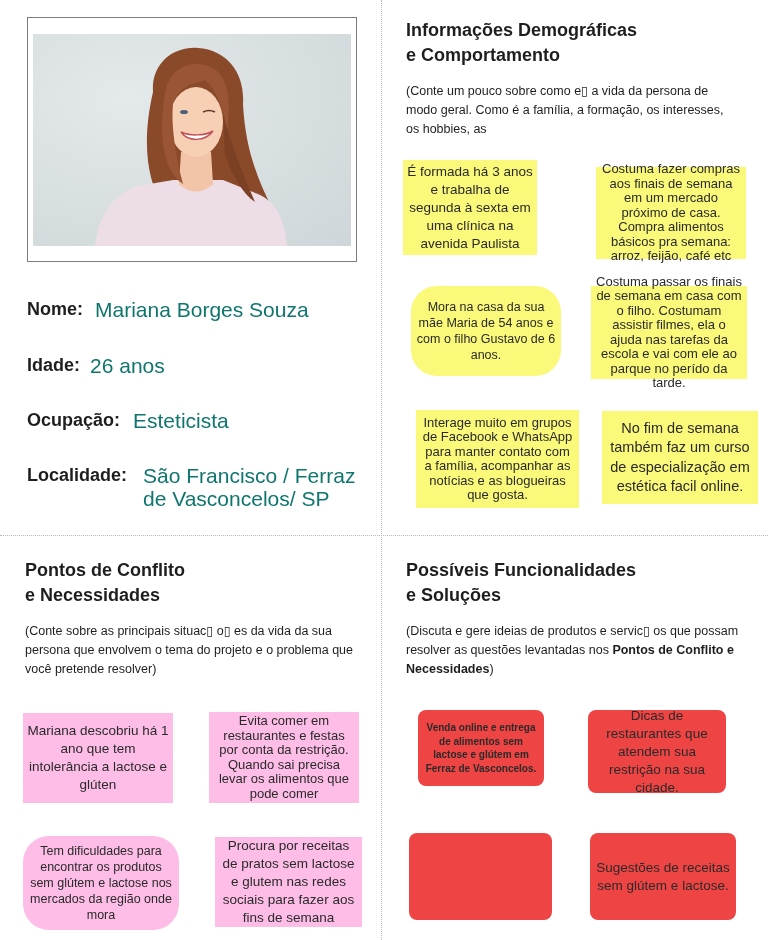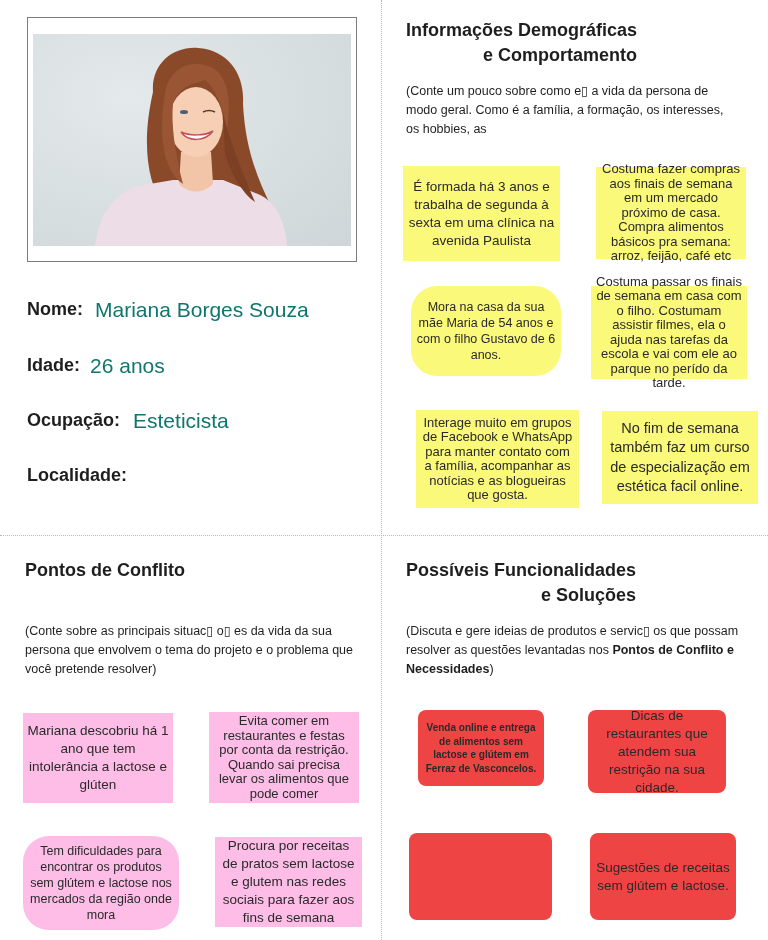--- a/index.html
+++ b/index.html
@@ -22,21 +22,21 @@
   .f-nome { top: 298px; }
   .f-nome .val { margin-left: 12px; }
   .f-idade { top: 354px; }
   .f-idade .val { margin-left: 10px; }
   .f-ocup { top: 409px; }
   .f-ocup .val { margin-left: 13px; }
   .f-local { top: 464px; }
   .f-local .val { margin-left: 16px; width: 220px; }
 
   
-  .sec-title { position: absolute; font-weight: bold; font-size: 18px; line-height: 25px; color: #1e1e1e; text-align: right; }
+  .sec-title { position: absolute; font-weight: bold; font-size: 18px; line-height: 25px; color: #1e1e1e; }
   .sec-desc { position: absolute; font-size: 12.5px; line-height: 19px; color: #1e1e1e; }
   .sec-desc b { font-weight: bold; }
 
   .t-demo { left: 406px; top: 18px; }
   .d-demo { left: 406px; top: 82px; width: 330px; }
   .t-conf { left: 25px; top: 558px; }
   .d-conf { left: 25px; top: 622px; width: 340px; }
   .t-func { left: 406px; top: 558px; }
   .d-func { left: 406px; top: 622px; width: 340px; }
 
@@ -87,37 +87,39 @@
 <div class="field f-idade">
   <span class="lbl">Idade:</span>
   <span class="val">26 anos</span>
 </div>
 <div class="field f-ocup">
   <span class="lbl">Ocupação:</span>
   <span class="val">Esteticista</span>
 </div>
 <div class="field f-local">
   <span class="lbl">Localidade:</span>
+  <span class="val">São Francisco / Ferraz de Vasconcelos/ SP</span>
 </div>
 
 <div class="sec-title t-demo">
   <div>Informações Demográficas</div>
   <div>e Comportamento</div>
 </div>
 <div class="sec-desc d-demo">(Conte um pouco sobre como e▯ a vida da persona de modo geral. Como é a família, a formação, os interesses, os hobbies, as</div>
 
-<div class="note yellow fs14" style="left:403px;top:166px;width:157px;height:95px;">É formada há 3 anos e trabalha de segunda à sexta em uma clínica na avenida Paulista</div>
+<div class="note yellow fs14" style="left:403px;top:160px;width:134px;height:95px;">É formada há 3 anos e trabalha de segunda à sexta em uma clínica na avenida Paulista</div>
 <div class="note yellow fs11" style="left:596px;top:167px;width:150px;height:92px;">Costuma fazer compras aos finais de semana em um mercado próximo de casa. Compra alimentos básicos pra semana: arroz, feijão, café etc</div>
 <div class="note yellow fs12" style="left:411px;top:286px;width:150px;height:90px;">Mora na casa da sua mãe Maria de 54 anos e com o filho Gustavo de 6 anos.</div>
 <div class="note yellow fs11" style="left:591px;top:286px;width:156px;height:93px;">Costuma passar os finais de semana em casa com o filho. Costumam assistir filmes, ela o ajuda nas tarefas da escola e vai com ele ao parque  no perído da tarde.</div>
 <div class="note yellow fs11" style="left:416px;top:410px;width:163px;height:98px;">Interage muito em grupos de Facebook e WhatsApp para manter contato com a família, acompanhar as notícias e as blogueiras que gosta.</div>
 <div class="note yellow fs15" style="left:602px;top:411px;width:156px;height:93px;">No fim de semana também faz um curso de especialização em estética facil online.</div>
 
 <div class="sec-title t-conf">
   <div>Pontos de Conflito</div>
+  <div>e Necessidades</div>
 </div>
 <div class="sec-desc d-conf">(Conte sobre as principais situac▯ o▯ es da vida da sua persona que envolvem o tema do projeto e o problema que você pretende resolver)</div>
 
 <div class="note pink fs14" style="left:23px;top:713px;width:150px;height:90px;">Mariana descobriu há 1 ano que tem intolerância a lactose e glúten</div>
 <div class="note pink fs11" style="left:209px;top:712px;width:150px;height:91px;">Evita comer em restaurantes e festas por conta da restrição. Quando sai precisa levar os alimentos que pode comer</div>
 <div class="note pink fs12" style="left:23px;top:836px;width:156px;height:94px;">Tem dificuldades para encontrar os produtos sem glútem e lactose nos mercados da região onde mora</div>
 <div class="note pink fs14" style="left:215px;top:837px;width:147px;height:90px;">Procura por receitas de pratos sem lactose e glutem nas redes sociais para fazer aos fins de semana</div>
 
 <div class="sec-title t-func">
   <div>Possíveis Funcionalidades</div>

